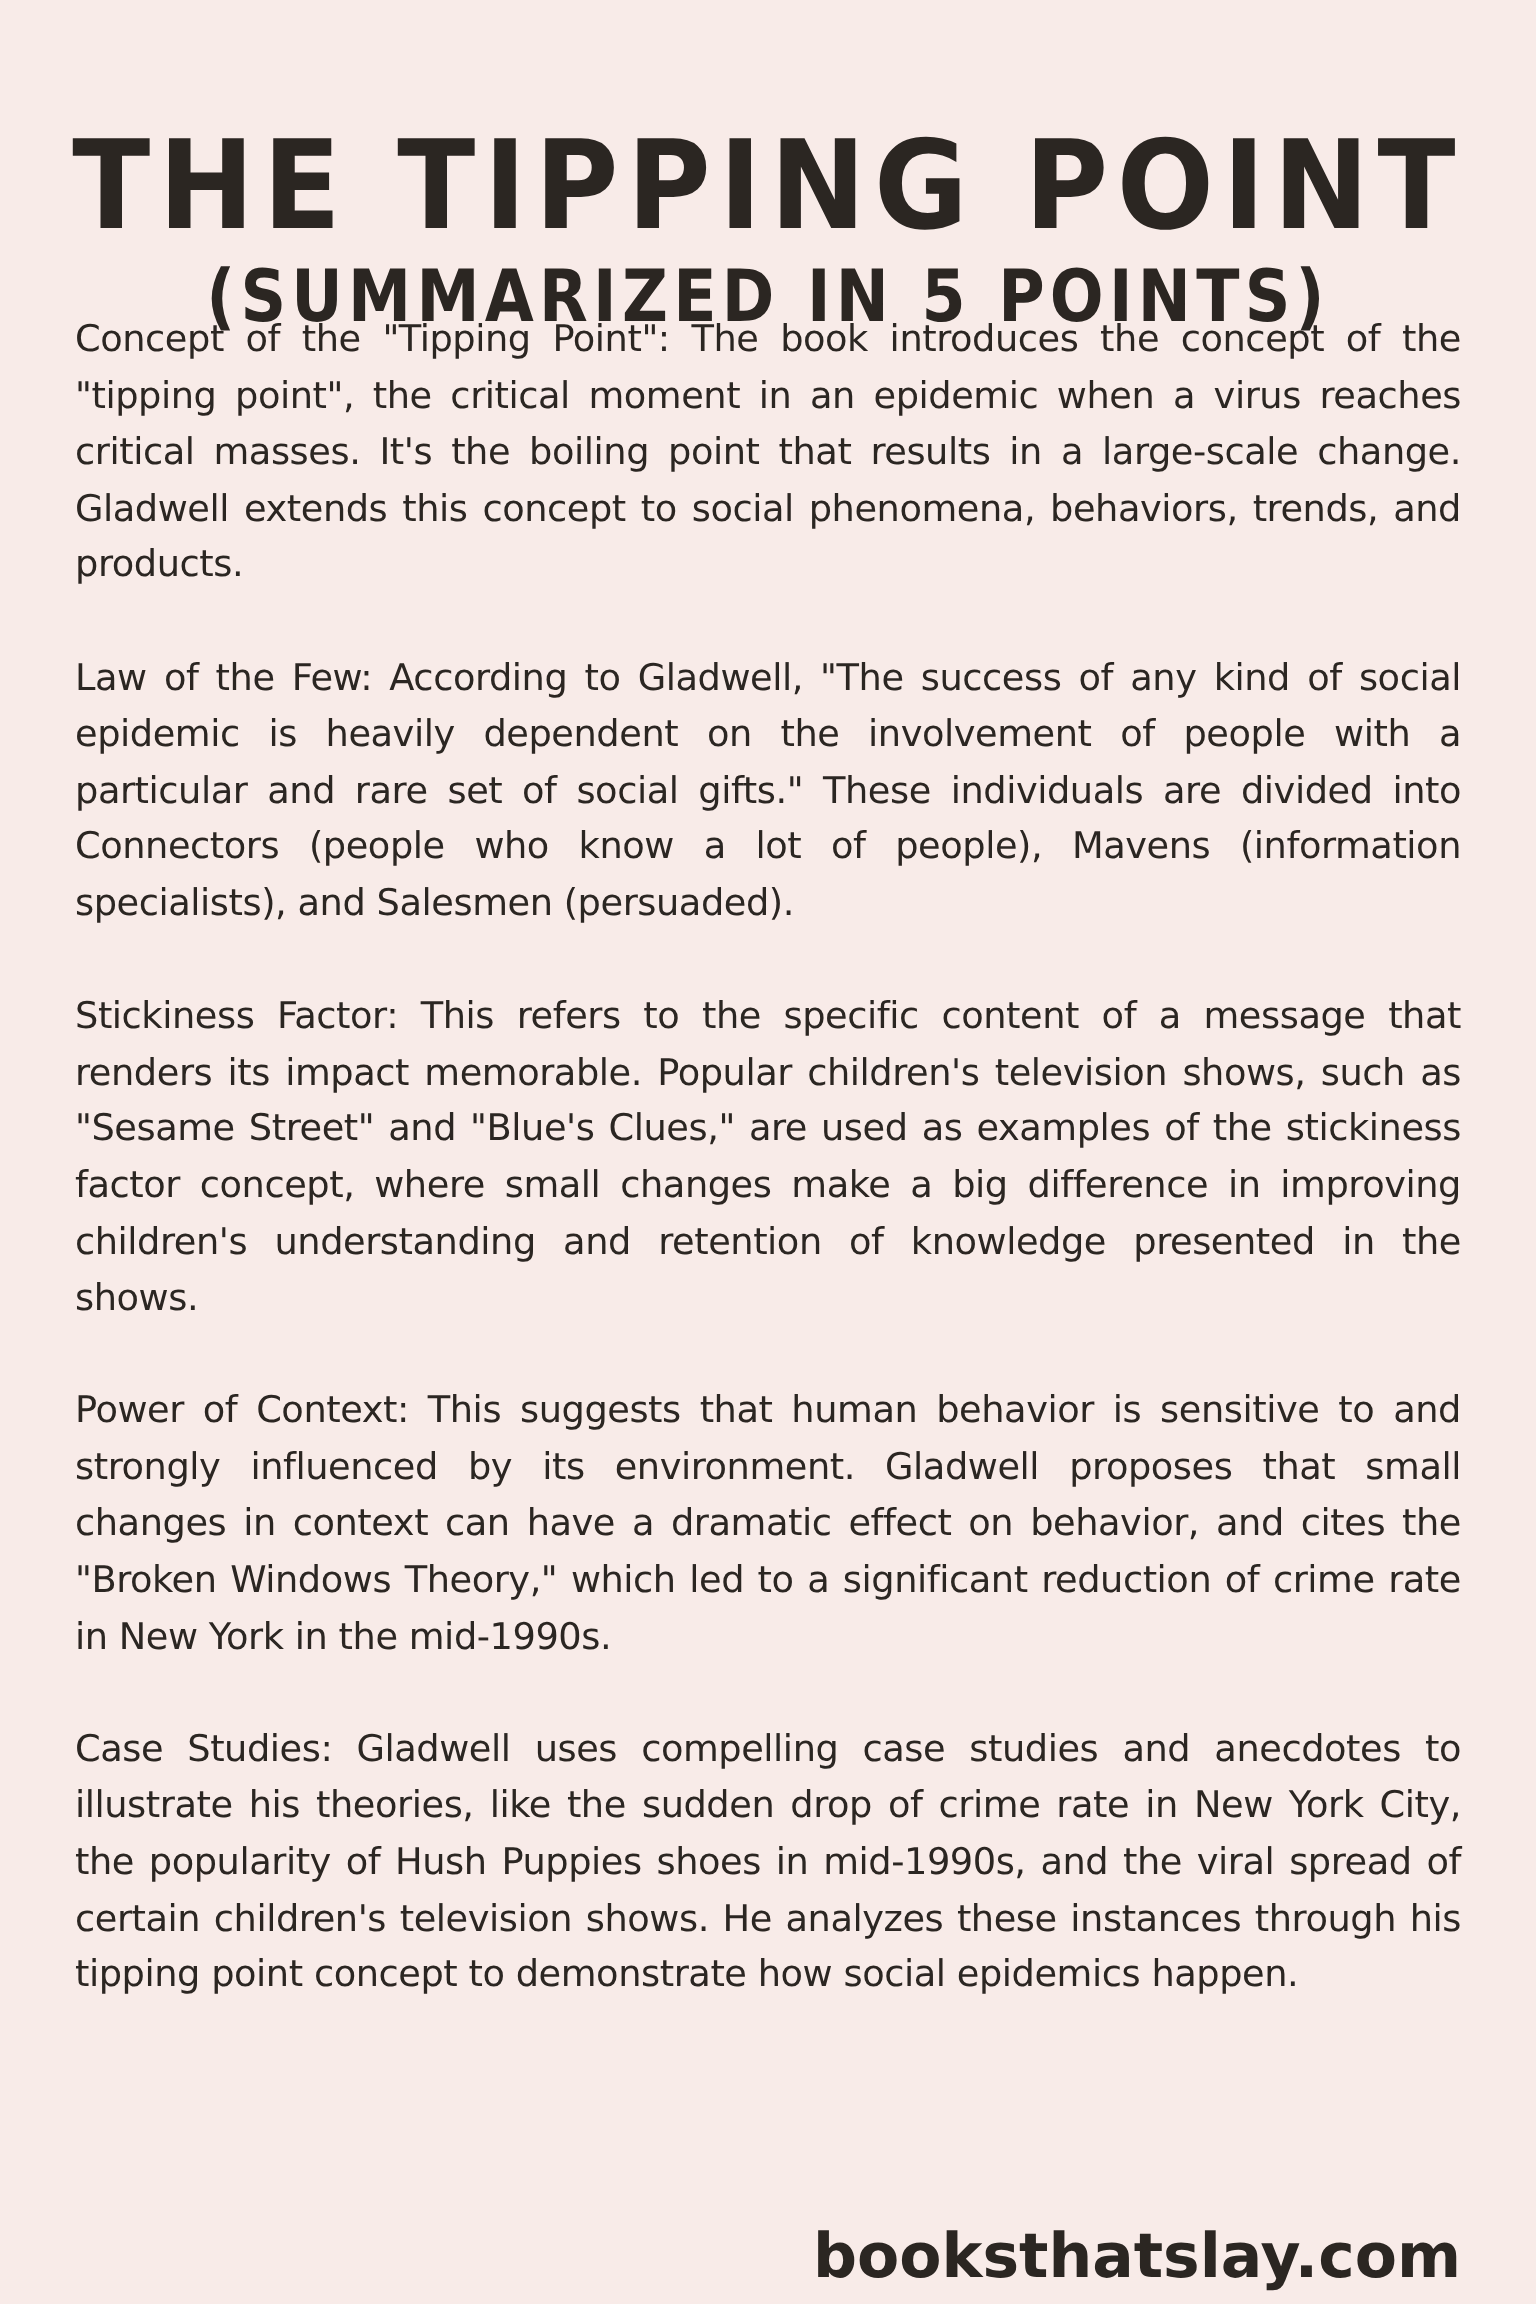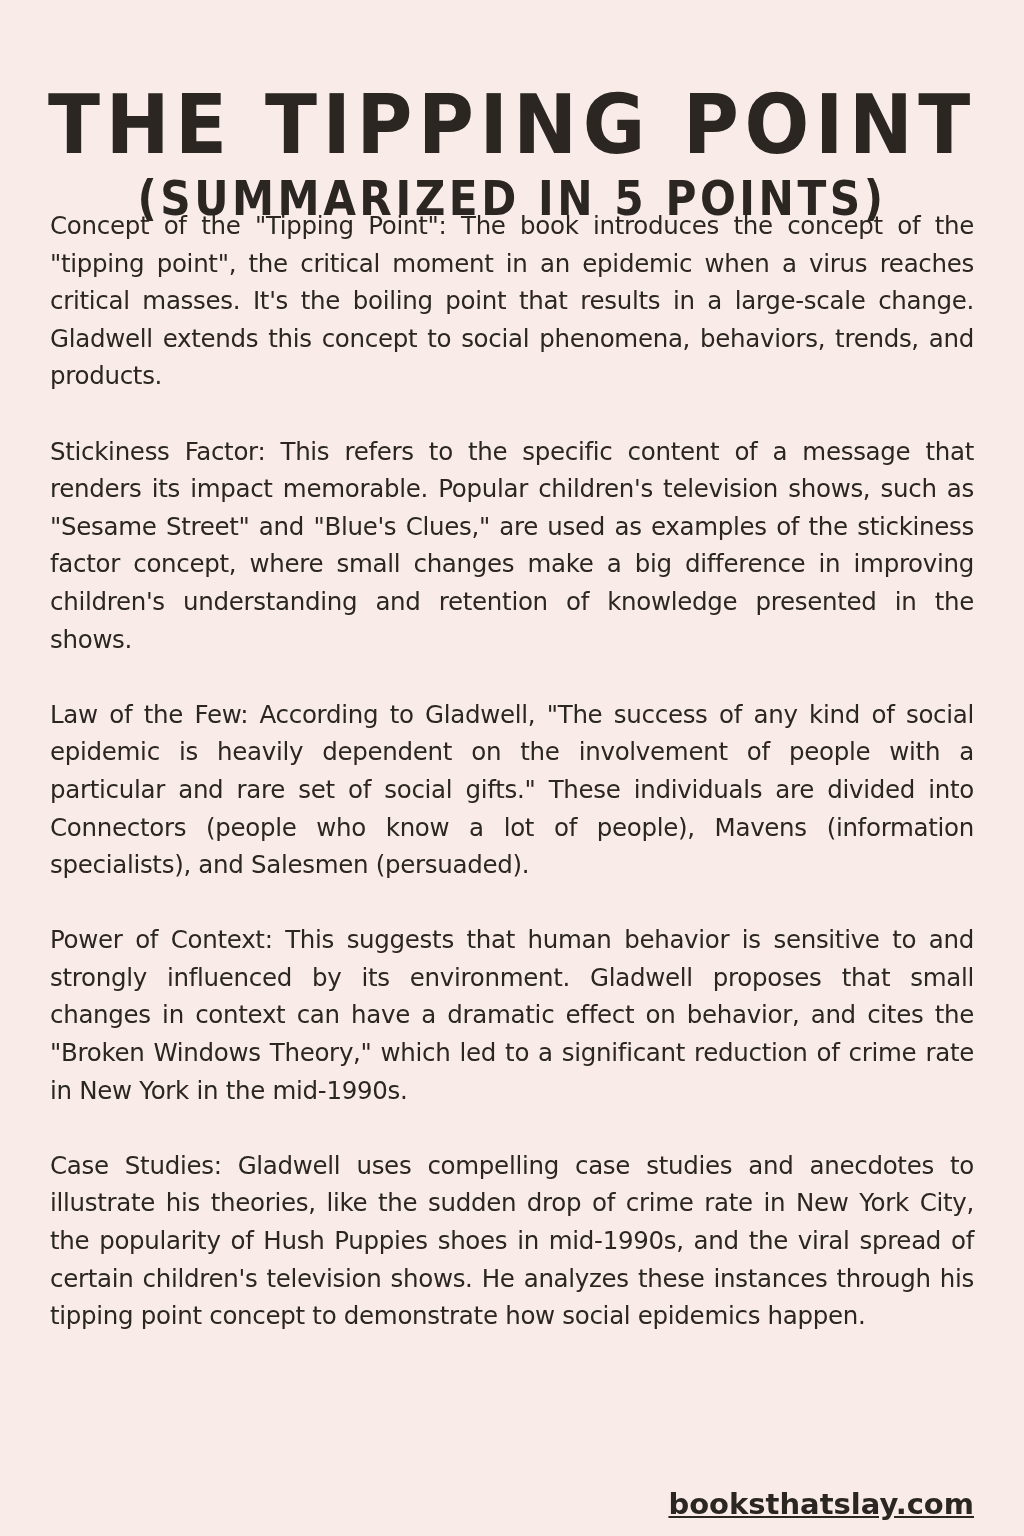--- a/index.html
+++ b/index.html
@@ -41,32 +41,31 @@
     font-size: 24.5px;
     line-height: 37.6px;
     text-align: justify;
     margin: 0 0 37.6px 0;
     letter-spacing: -0.3px;
   }
   .footer {
     position: absolute; right: 50px; top: 1484px;
     font-family: "DejaVu Sans", sans-serif;
     font-weight: bold;
-    font-size: 29px;
+    font-size: 41px;
     line-height: 40px;
-    text-decoration: underline;
   }
 </style>
 </head>
 <body>
 
 <h1 class="title">THE TIPPING POINT</h1>
 <h2 class="subtitle">(SUMMARIZED IN 5 POINTS)</h2>
 
 <div class="content">
   <p class="point">Concept of the "Tipping Point": The book introduces the concept of the "tipping point", the critical moment in an epidemic when a virus reaches critical masses. It's the boiling point that results in a large-scale change. Gladwell extends this concept to social phenomena, behaviors, trends, and products.</p>
+  <p class="point">Law of the Few: According to Gladwell, "The success of any kind of social epidemic is heavily dependent on the involvement of people with a particular and rare set of social gifts." These individuals are divided into Connectors (people who know a lot of people), Mavens (information specialists), and Salesmen (persuaded).</p>
   <p class="point">Stickiness Factor: This refers to the specific content of a message that renders its impact memorable. Popular children's television shows, such as "Sesame Street" and "Blue's Clues," are used as examples of the stickiness factor concept, where small changes make a big difference in improving children's understanding and retention of knowledge presented in the shows.</p>
-  <p class="point">Law of the Few: According to Gladwell, "The success of any kind of social epidemic is heavily dependent on the involvement of people with a particular and rare set of social gifts." These individuals are divided into Connectors (people who know a lot of people), Mavens (information specialists), and Salesmen (persuaded).</p>
   <p class="point">Power of Context: This suggests that human behavior is sensitive to and strongly influenced by its environment. Gladwell proposes that small changes in context can have a dramatic effect on behavior, and cites the "Broken Windows Theory," which led to a significant reduction of crime rate in New York in the mid-1990s.</p>
   <p class="point">Case Studies: Gladwell uses compelling case studies and anecdotes to illustrate his theories, like the sudden drop of crime rate in New York City, the popularity of Hush Puppies shoes in mid-1990s, and the viral spread of certain children's television shows. He analyzes these instances through his tipping point concept to demonstrate how social epidemics happen.</p>
 </div>
 
 <div class="footer">booksthatslay.com</div>
 
 </body></html>

